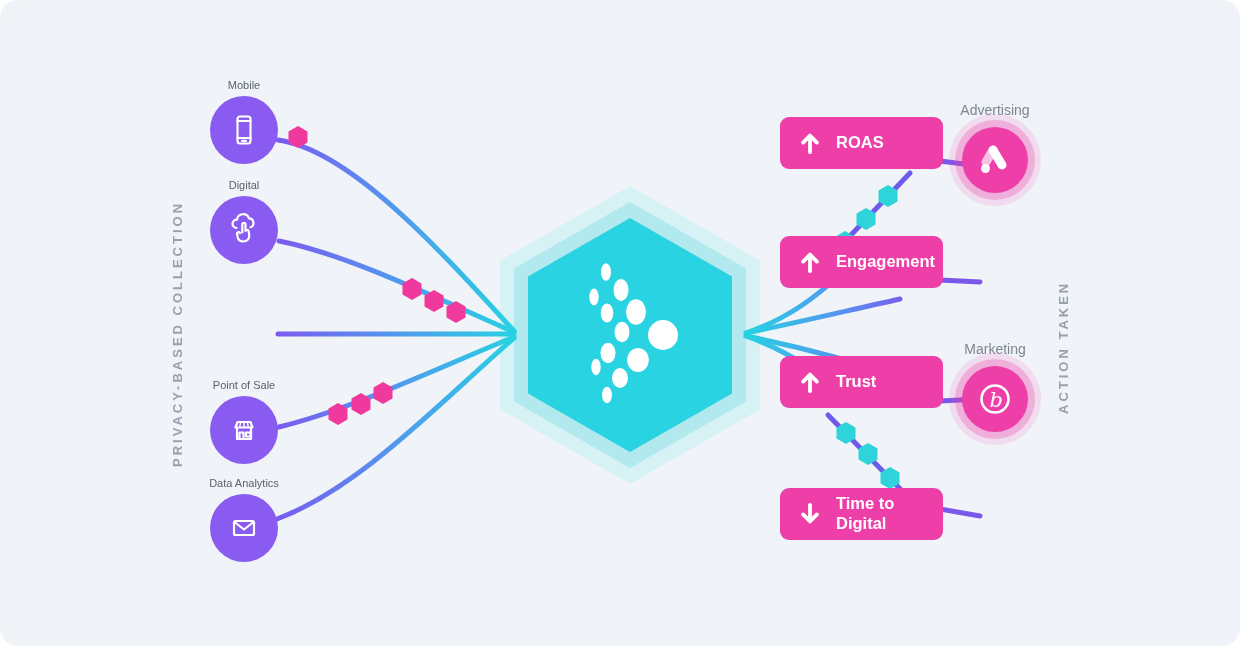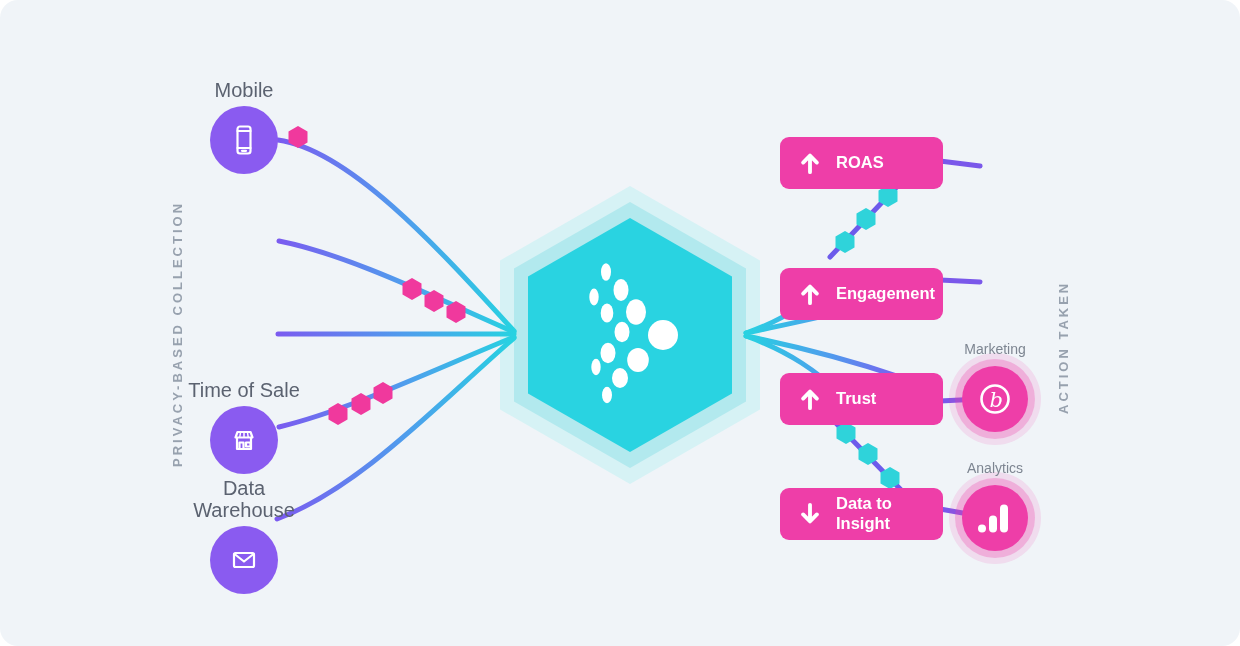--- a/index.html
+++ b/index.html
@@ -6,21 +6,21 @@
   .canvas{position:relative;width:1240px;height:646px;background:#f0f4f8;border-radius:18px;overflow:hidden;}
   .wires{position:absolute;left:0;top:0;z-index:0;}
 
   .vlabel{position:absolute;writing-mode:vertical-rl;transform:rotate(180deg);
           display:flex;align-items:center;justify-content:center;
           font-size:13px;font-weight:700;letter-spacing:3px;color:#97a1ae;white-space:nowrap;z-index:2;}
   .vlabel-left{left:160px;top:205px;height:258px;width:34px;}
   .vlabel-right{left:1046px;top:280px;height:134px;width:34px;}
 
   .src{position:absolute;width:120px;text-align:center;z-index:2;}
-  .src-label{font-size:20px;color:#5b6270;margin-bottom:5px;line-height:1.1;}
+  .src-label{font-size:11px;color:#5b6270;margin-bottom:5px;line-height:1.1;}
   .src-circle{width:68px;height:68px;border-radius:50%;background:#8a5bf0;margin:0 auto;
               display:flex;align-items:center;justify-content:center;}
 
   .metric{position:absolute;left:780px;width:163px;height:52px;background:#ee3ea8;border-radius:9px;
           display:flex;align-items:center;gap:15px;padding-left:19px;box-sizing:border-box;z-index:2;}
   .metric-label{color:#fff;font-weight:700;font-size:16.5px;line-height:1.2;max-width:100px;text-align:left;}
 
   .tool{position:absolute;width:140px;text-align:center;z-index:2;}
   .tool-label{font-size:14px;color:#7d8591;margin-bottom:9px;line-height:1.1;}
   .tool-circle{width:66px;height:66px;border-radius:50%;background:#ee3ea8;margin:0 auto;
@@ -124,93 +124,103 @@
     <div class="src-circle">
       <svg width="36" height="36" viewBox="0 0 36 36" fill="none" stroke="#fff" stroke-width="2.2" stroke-linecap="round" stroke-linejoin="round">
         <rect x="11.5" y="4.5" width="13" height="27" rx="2.5"></rect>
         <line x1="11.5" y1="9" x2="24.5" y2="9"></line>
         <line x1="11.5" y1="26" x2="24.5" y2="26"></line>
         <line x1="16" y1="28.8" x2="20" y2="28.8"></line>
       </svg>
     </div>
   </div>
 
+  <div class="src" style="left:184px;top:179px">
+    <div class="src-label">Digital</div>
+    <div class="src-circle">
+      <svg width="36" height="36" viewBox="0 0 36 36" fill="none" stroke="#fff" stroke-width="2.2" stroke-linecap="round" stroke-linejoin="round">
+        <path d="M10.5 16 A4.2 4.2 0 0 1 11 7.6 A6.2 6.2 0 0 1 23 6.4 A4.6 4.6 0 0 1 24.5 15.3"></path>
+        <path d="M16.3 20.5 v-8 a1.6 1.6 0 0 1 3.2 0 v6"></path>
+        <path d="M19.5 18.8 c0.6-1.4 3-1.1 3.2 0.7 l0.5 3.1 c0.6 4-2 6.9-5.8 6.9 c-3.2 0-5.2-1.6-5.8-4.4 l-0.6-3 c-0.3-1.8 2-2.6 3-1"></path>
+      </svg>
+    </div>
+  </div>
 
 
   <div class="src" style="left:184px;top:379px">
-    <div class="src-label">Time of Sale</div>
+    <div class="src-label">Point of Sale</div>
     <div class="src-circle">
       <svg width="36" height="36" viewBox="0 0 36 36" fill="none" stroke="#fff" stroke-width="2.2" stroke-linecap="round" stroke-linejoin="round">
         <path d="M9.5 15.5 L11.5 10 H24.5 L26.5 15.5 Z"></path>
         <g stroke-width="1.5">
             <line x1="14.5" y1="10.5" x2="13.8" y2="15"></line>
             <line x1="18" y1="10.5" x2="18" y2="15"></line>
             <line x1="21.5" y1="10.5" x2="22.2" y2="15"></line>
           </g>
         <path d="M11 16 V27 H25 V16"></path>
         <rect x="13.5" y="20.5" width="4" height="6.5"></rect>
         <rect x="20" y="20.5" width="4.5" height="4"></rect>
       </svg>
     </div>
   </div>
 
   <div class="src" style="left:184px;top:477px">
-    <div class="src-label">Data Warehouse</div>
+    <div class="src-label">Data Analytics</div>
     <div class="src-circle">
       <svg width="36" height="36" viewBox="0 0 36 36" fill="none" stroke="#fff" stroke-width="2.2" stroke-linecap="round" stroke-linejoin="round">
         <rect x="8" y="11" width="20" height="14" rx="1.5"></rect>
         <path d="M8.5 12 L18 19.5 L27.5 12"></path>
       </svg>
     </div>
   </div>
 
-  <div class="metric" style="top:137px">
+  <div class="metric" style="top:117px">
     <svg width="22" height="26" viewBox="0 0 24 28" fill="none" stroke="#fff" stroke-width="4.2" stroke-linecap="round" stroke-linejoin="round">
       <path d="M12 24 V6 M4.5 13.5 L12 6 L19.5 13.5"></path>
     </svg>
     <span class="metric-label">ROAS</span>
   </div>
 
-  <div class="metric" style="top:268px">
+  <div class="metric" style="top:236px">
     <svg width="22" height="26" viewBox="0 0 24 28" fill="none" stroke="#fff" stroke-width="4.2" stroke-linecap="round" stroke-linejoin="round">
       <path d="M12 24 V6 M4.5 13.5 L12 6 L19.5 13.5"></path>
     </svg>
     <span class="metric-label">Engagement</span>
   </div>
 
-  <div class="metric" style="top:373px">
+  <div class="metric" style="top:356px">
     <svg width="22" height="26" viewBox="0 0 24 28" fill="none" stroke="#fff" stroke-width="4.2" stroke-linecap="round" stroke-linejoin="round">
       <path d="M12 24 V6 M4.5 13.5 L12 6 L19.5 13.5"></path>
     </svg>
     <span class="metric-label">Trust</span>
   </div>
 
   <div class="metric" style="top:488px">
     <svg width="22" height="26" viewBox="0 0 24 28" fill="none" stroke="#fff" stroke-width="4.2" stroke-linecap="round" stroke-linejoin="round">
       <path d="M12 4 V22 M4.5 14.5 L12 22 L19.5 14.5"></path>
     </svg>
-    <span class="metric-label">Data to Insight</span>
-  </div>
-
+    <span class="metric-label">Time to Digital</span>
+  </div>
+
+  <div class="tool" style="left:925px;top:103px">
+    <div class="tool-label">Advertising</div>
+    <div class="tool-circle">
+      <svg width="44" height="44" viewBox="0 0 44 44">
+        <line x1="20" y1="12" x2="13" y2="24" stroke="#f9c2e4" stroke-width="9" stroke-linecap="round"></line>
+        <line x1="20" y1="12" x2="29" y2="27" stroke="#ffffff" stroke-width="9" stroke-linecap="round"></line>
+        <circle cx="12.5" cy="30.5" r="4.5" fill="#ffffff"></circle>
+      </svg>
+    </div>
+  </div>
 
 
   <div class="tool" style="left:925px;top:342px">
     <div class="tool-label">Marketing</div>
     <div class="tool-circle">
       <svg width="44" height="44" viewBox="0 0 44 44">
         <circle cx="22" cy="22" r="13.5" fill="none" stroke="#fff" stroke-width="2.6"></circle>
         <text x="16.5" y="29.5" font-family="DejaVu Serif, serif" font-style="italic" font-size="21" fill="#fff">b</text>
       </svg>
     </div>
   </div>
 
-  <div class="tool" style="left:925px;top:461px">
-    <div class="tool-label">Analytics</div>
-    <div class="tool-circle">
-      <svg width="44" height="44" viewBox="0 0 44 44">
-        <circle cx="9" cy="32.5" r="4" fill="#fff"></circle>
-        <rect x="16" y="19.5" width="8" height="17" rx="4" fill="#fff"></rect>
-        <rect x="27" y="8.5" width="8" height="28" rx="4" fill="#fff"></rect>
-      </svg>
-    </div>
-  </div>
 
 </div>
 
 </body></html>

